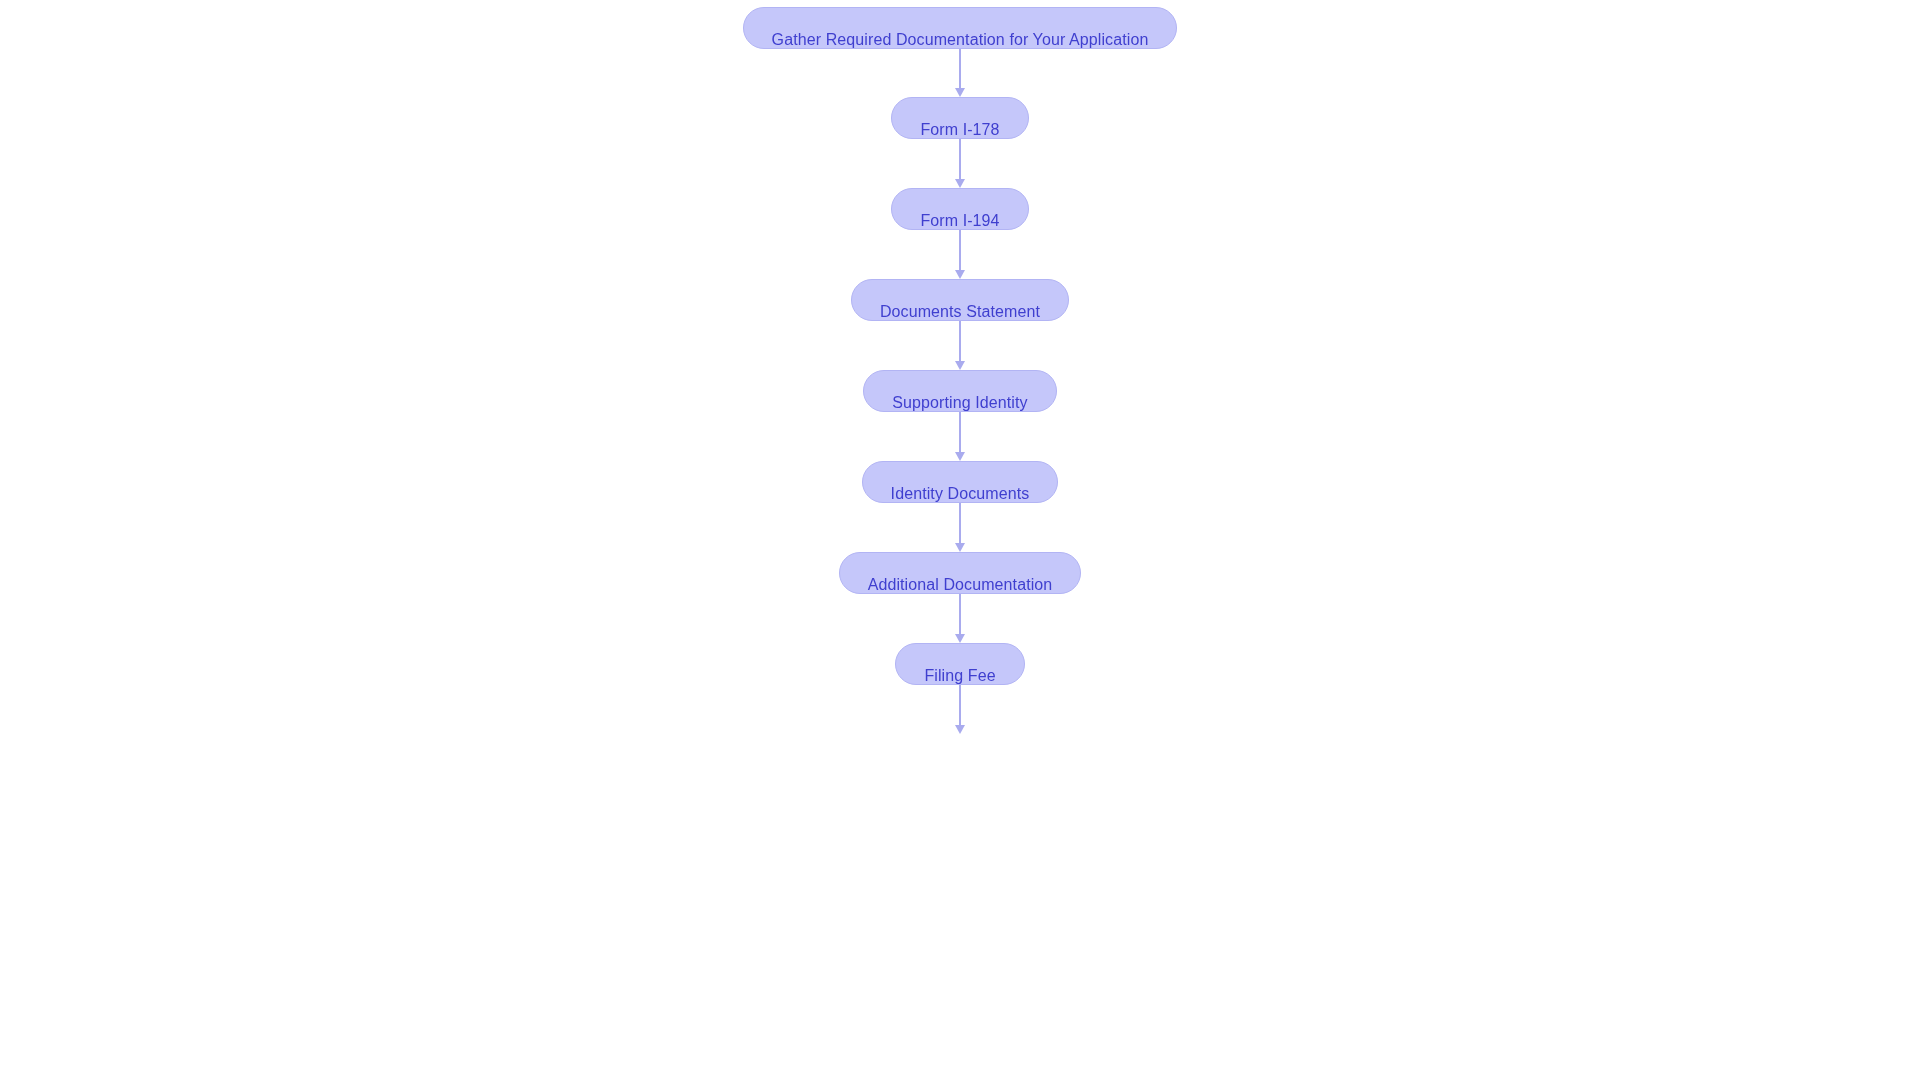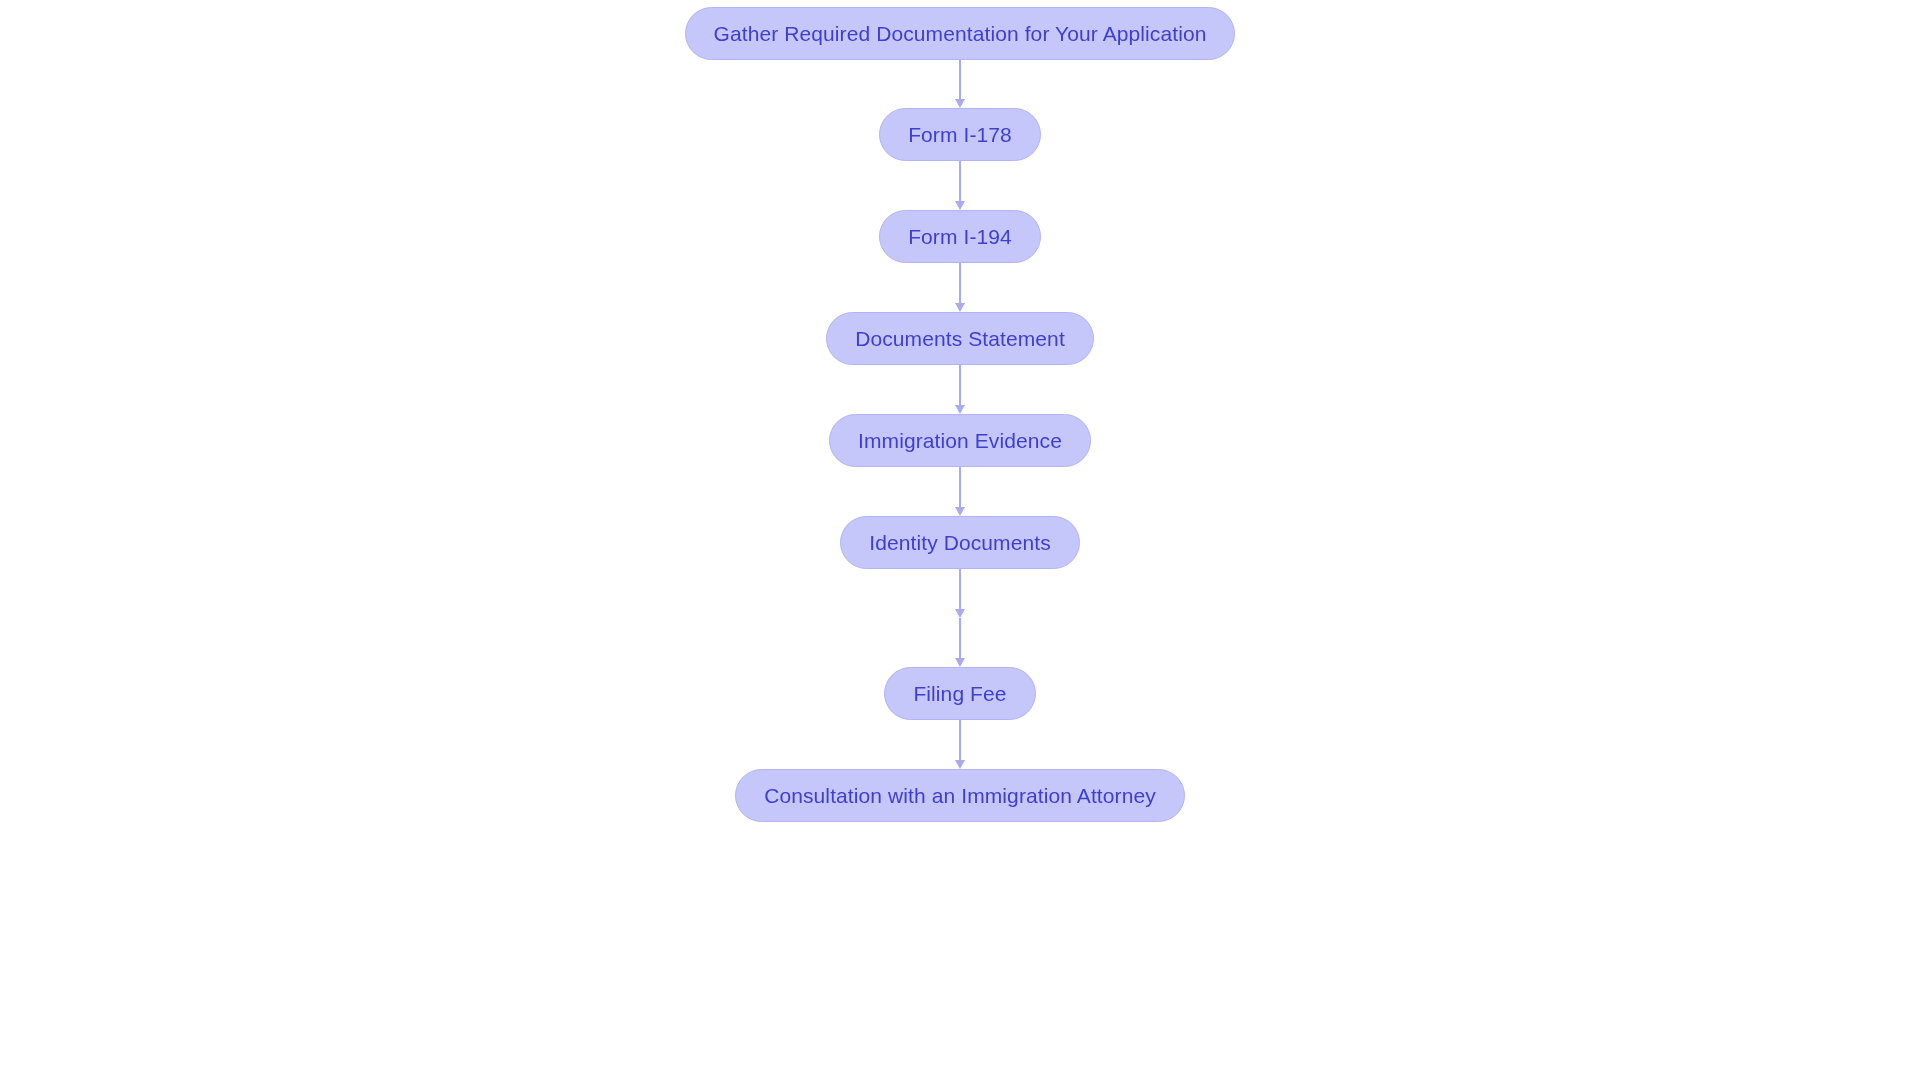--- a/index.html
+++ b/index.html
@@ -31,33 +31,33 @@
     display: flex;
     flex-direction: column;
     align-items: center;
     justify-content: flex-start;
     padding-top: 7px;
     box-sizing: border-box;
   }
 
   .node {
     display: flex;
-    align-items: center;
+    align-items: flex-end;
     justify-content: center;
     box-sizing: border-box;
     background: #c5c7fa;
     border: 1.1px solid #b2b4f4;
     border-radius: 999px;
     color: #3f3fcf;
-    font-size: 21px;
+    font-size: 16px;
     font-weight: 400;
     line-height: 1;
     letter-spacing: 0.1px;
     white-space: nowrap;
-    height: 53px;
+    height: 42px;
     padding: 0 28px;
     position: relative;
     z-index: 2;
   }
 
   .node-label {
     display: block;
     pointer-events: none;
   }
 
@@ -132,50 +132,50 @@
     <div class="node">
       <span class="node-label">Documents Statement</span>
     </div>
 
     <div class="connector gap-4">
       <div class="line"></div>
       <div class="arrowhead"></div>
     </div>
 
     <div class="node">
-      <span class="node-label">Immigration Evidence</span>
+      <span class="node-label">Supporting Identity</span>
     </div>
 
     <div class="connector gap-5">
       <div class="line"></div>
       <div class="arrowhead"></div>
     </div>
 
     <div class="node">
       <span class="node-label">Identity Documents</span>
     </div>
 
     <div class="connector gap-6">
       <div class="line"></div>
       <div class="arrowhead"></div>
     </div>
 
+    <div class="node">
+      <span class="node-label">Additional Documentation</span>
+    </div>
 
     <div class="connector gap-7">
       <div class="line"></div>
       <div class="arrowhead"></div>
     </div>
 
     <div class="node">
       <span class="node-label">Filing Fee</span>
     </div>
 
     <div class="connector gap-8">
       <div class="line"></div>
       <div class="arrowhead"></div>
     </div>
 
-    <div class="node">
-      <span class="node-label">Consultation with an Immigration Attorney</span>
-    </div>
 
   </div>
 </div>
 
 </body></html>

